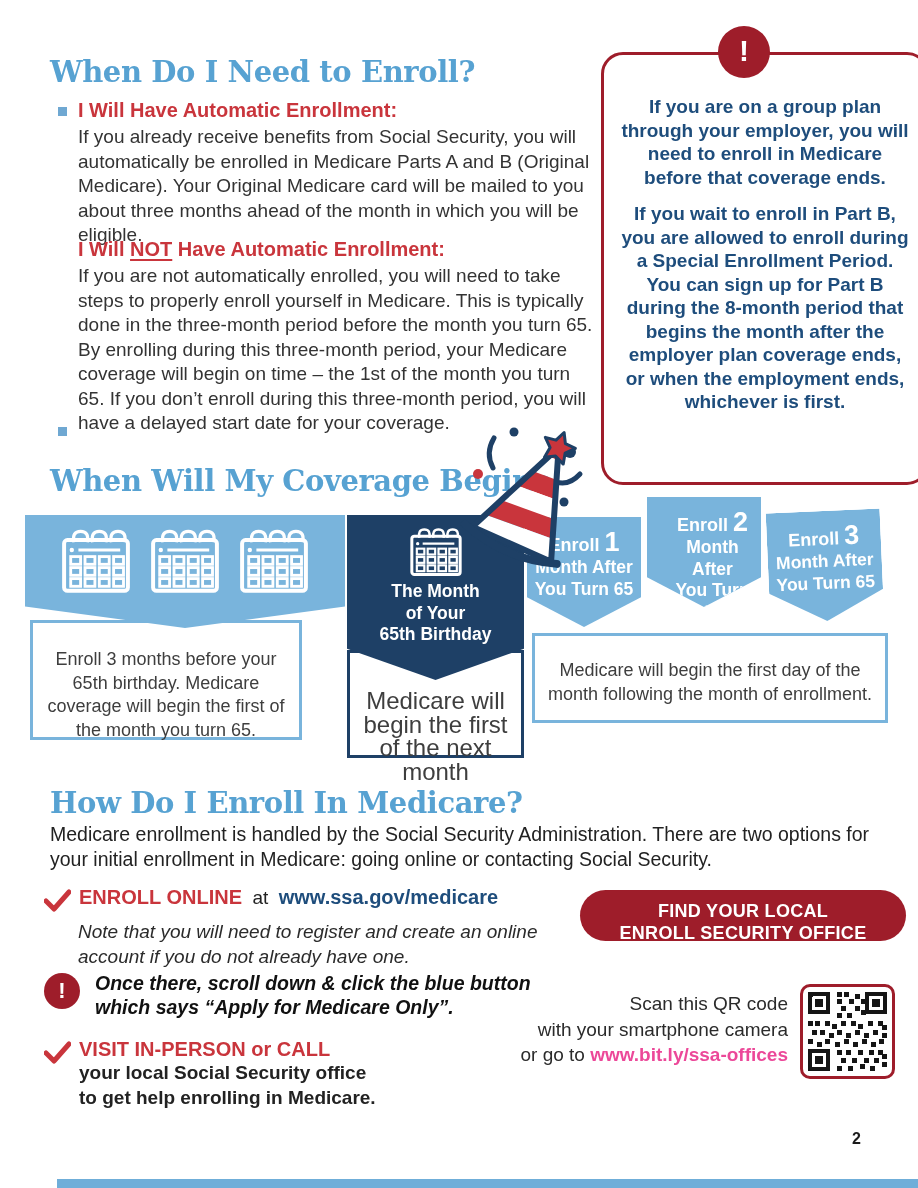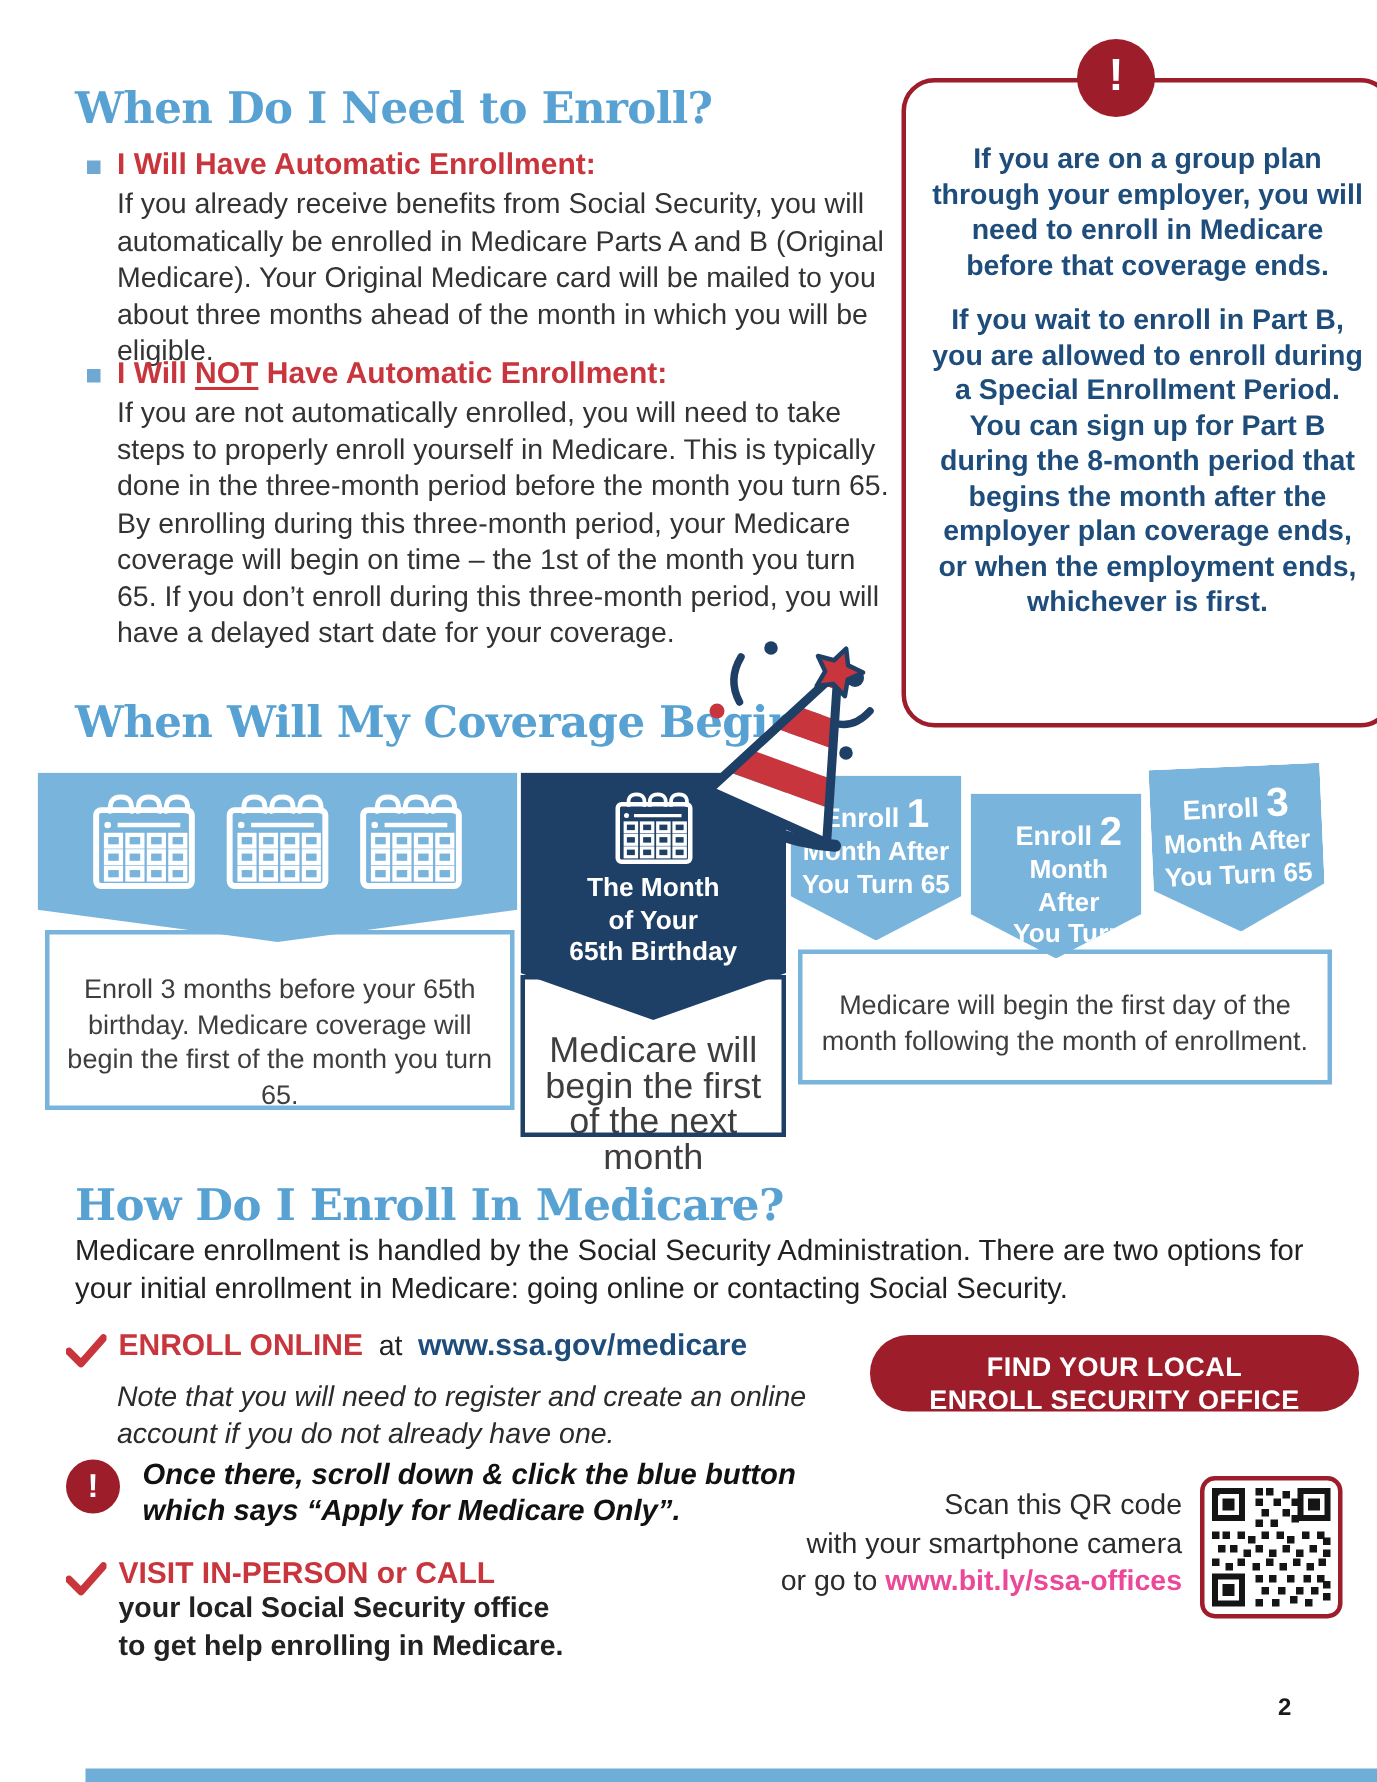--- a/index.html
+++ b/index.html
@@ -27,37 +27,37 @@
            background:#9E1D2A;color:#fff;text-align:center;line-height:50px;font-size:30px;
            font-weight:800;z-index:4;}
   .alert-small{width:36px;height:36px;border-radius:50%;background:#9E1D2A;color:#fff;flex:none;
            text-align:center;line-height:35px;font-size:22px;font-weight:800;margin-top:2px;}
 
   
   .tl-before{position:absolute;left:25px;top:515px;width:320px;height:113px;background:#79B4DC;
       clip-path:polygon(0 0,100% 0,100% 81%,50% 100%,0 81%);z-index:2;}
   .cal-row{display:flex;justify-content:center;gap:17px;padding-top:13px;color:#fff;}
   .cal{width:72px;height:66px;color:#fff;}
-  .tl-before-box{position:absolute;left:30px;top:620px;width:313px;height:120px;
+  .tl-before-box{position:absolute;left:30px;top:620px;width:272px;height:120px;
       border:3px solid #79B4DC;padding:25px 8px 12px 8px;text-align:center;font-size:18px;
       line-height:23.5px;color:#3E3E3E;box-sizing:border-box;z-index:1;}
   .tl-m65{position:absolute;left:347px;top:515px;width:177px;height:165px;background:#1E4066;
       clip-path:polygon(0 0,100% 0,100% 81%,50% 100%,0 81%);z-index:2;color:#fff;text-align:center;}
   .m65-cal{width:54px;height:50px;color:#fff;margin:12px auto 4px auto;display:block;}
   .m65-line{font-size:17.5px;font-weight:800;line-height:21.5px;}
   .tl-m65-box{position:absolute;left:347px;top:650px;width:177px;height:108px;
       border:3px solid #1E4066;padding:36px 6px 0 6px;text-align:center;font-size:24px;
       line-height:23.5px;color:#3E3E3E;box-sizing:border-box;z-index:1;}
   .badge{position:absolute;width:114px;height:110px;background:#79B4DC;color:#fff;
       clip-path:polygon(0 0,100% 0,100% 73%,50% 100%,0 73%);text-align:center;
       padding-top:13px;box-sizing:border-box;z-index:2;}
   .badge .row1{font-size:18px;font-weight:800;line-height:24px;}
   .badge .num{font-size:27px;font-weight:800;margin-left:5px;}
   .badge .bl{font-size:17.5px;font-weight:800;line-height:21.5px;}
-  .b1{left:527px;top:517px;} .b2{left:647px;top:529px;padding-left:17px;}
+  .b1{left:527px;top:517px;} .b2{left:647px;top:497px;padding-left:17px;}
   .b3{left:768px;top:511px;transform:rotate(-2.5deg);}
   .tl-after-box{position:absolute;left:532px;top:633px;width:356px;height:90px;
       border:3px solid #79B4DC;padding:23px 8px 0 8px;text-align:center;font-size:18px;
       line-height:23.5px;color:#3E3E3E;box-sizing:border-box;z-index:1;}
   .hat{position:absolute;left:450px;top:422px;width:175px;height:150px;z-index:5;}
 
   
   .intro{position:absolute;left:50px;top:822px;width:848px;font-size:19.5px;line-height:25px;color:#222;}
   .opt-row{position:absolute;display:flex;align-items:flex-start;}
   .check{width:27px;height:23px;flex:none;margin:3px 8px 0 0;}
@@ -138,21 +138,21 @@
   <div class="h1" style="left:50px;top:55px;">When Do I Need to Enroll?</div>
 
   <div class="bullet" style="top:99px;">
     <span class="sq"></span>
     <div>
       <div class="bhead">I Will Have Automatic Enrollment:</div>
       <div class="bbody">If you already receive benefits from Social Security, you will automatically be enrolled in Medicare Parts A and B (Original Medicare). Your Original Medicare card will be mailed to you about three months ahead of the month in which you will be eligible.</div>
     </div>
   </div>
 
-  <div class="bullet" style="top:238px;">
+  <div class="bullet" style="top:238px;align-items:flex-end;">
     <span class="sq"></span>
     <div>
       <div class="bhead"><span>I Will </span><span class="und">NOT</span><span> Have Automatic Enrollment:</span></div>
       <div class="bbody">If you are not automatically enrolled, you will need to take steps to properly enroll yourself in Medicare. This is typically done in the three-month period before the month you turn 65. By enrolling during this three-month period, your Medicare coverage will begin on time – the 1st of the month you turn 65. If you don’t enroll during this three-month period, you will have a delayed start date for your coverage.</div>
     </div>
   </div>
 
   <div class="callout">
     <div class="callout-inner">
       <p>If you are on a group plan through your employer, you will need to enroll in Medicare before that coverage ends.</p>

